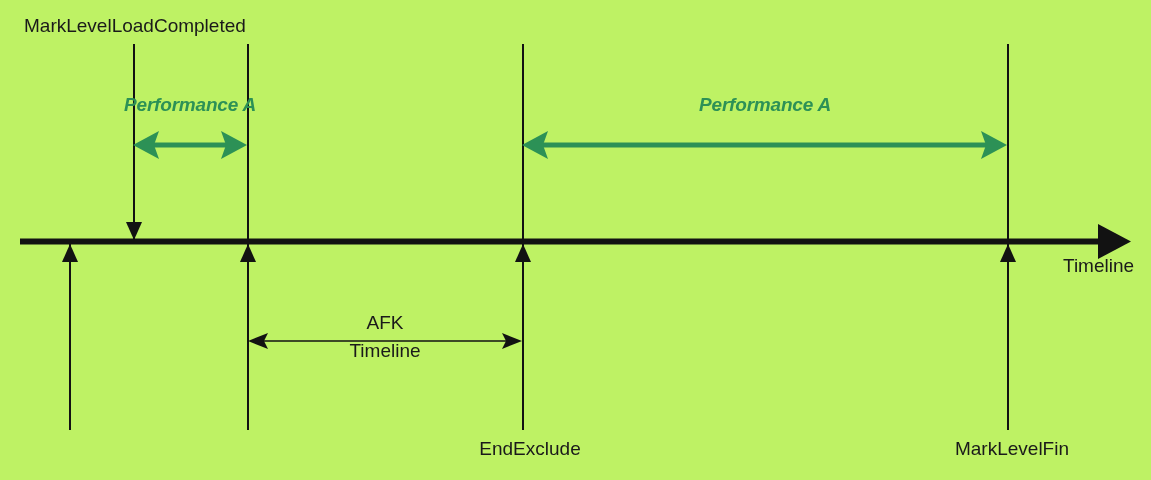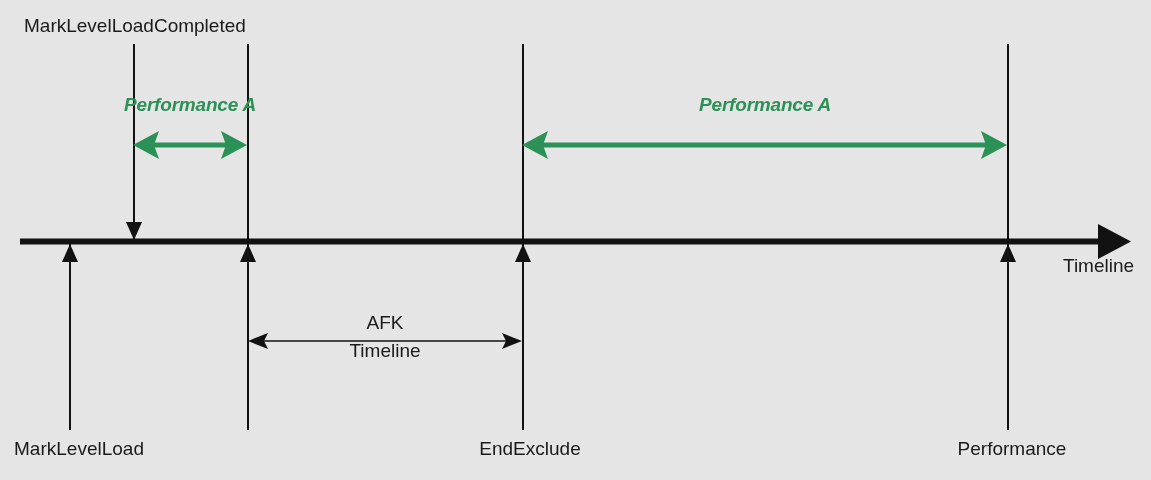--- a/index.html
+++ b/index.html
@@ -7,21 +7,21 @@
     padding: 0;
     background: #ffffff;
   }
   body {
     font-family: "Liberation Sans", sans-serif;
   }
   #canvas {
     position: relative;
     width: 1151px;
     height: 480px;
-    background: #e5e5e5;
+    background: #bef264;
     overflow: hidden;
   }
   .vline {
     position: absolute;
     width: 0;
     border-left: 2px solid #121212;
   }
   .label {
     position: absolute;
     font-size: 19px;
@@ -129,20 +129,19 @@
   <div class="perf-label" style="left:190px; top:94px;">Performance A</div>
 
   <div class="perf-label" style="left:765px; top:94px;">Performance A</div>
 
   <div class="afk-label" style="left:385px; top:312px;">AFK</div>
 
   <div class="afk-label" style="left:385px; top:340px;">Timeline</div>
 
   <div class="label" style="left:1063px; top:255px;">Timeline</div>
 
-  <div class="label center" style="left:79px; top:438px;">MarkLevelLoad</div>
 
 
   <div class="label center" style="left:523px; top:438px;margin-left:7px;">EndExclude</div>
 
-  <div class="label center" style="left:1012px; top:438px;">Performance</div>
+  <div class="label center" style="left:1012px; top:438px;">MarkLevelFin</div>
 
 </div>
 
 </body></html>

